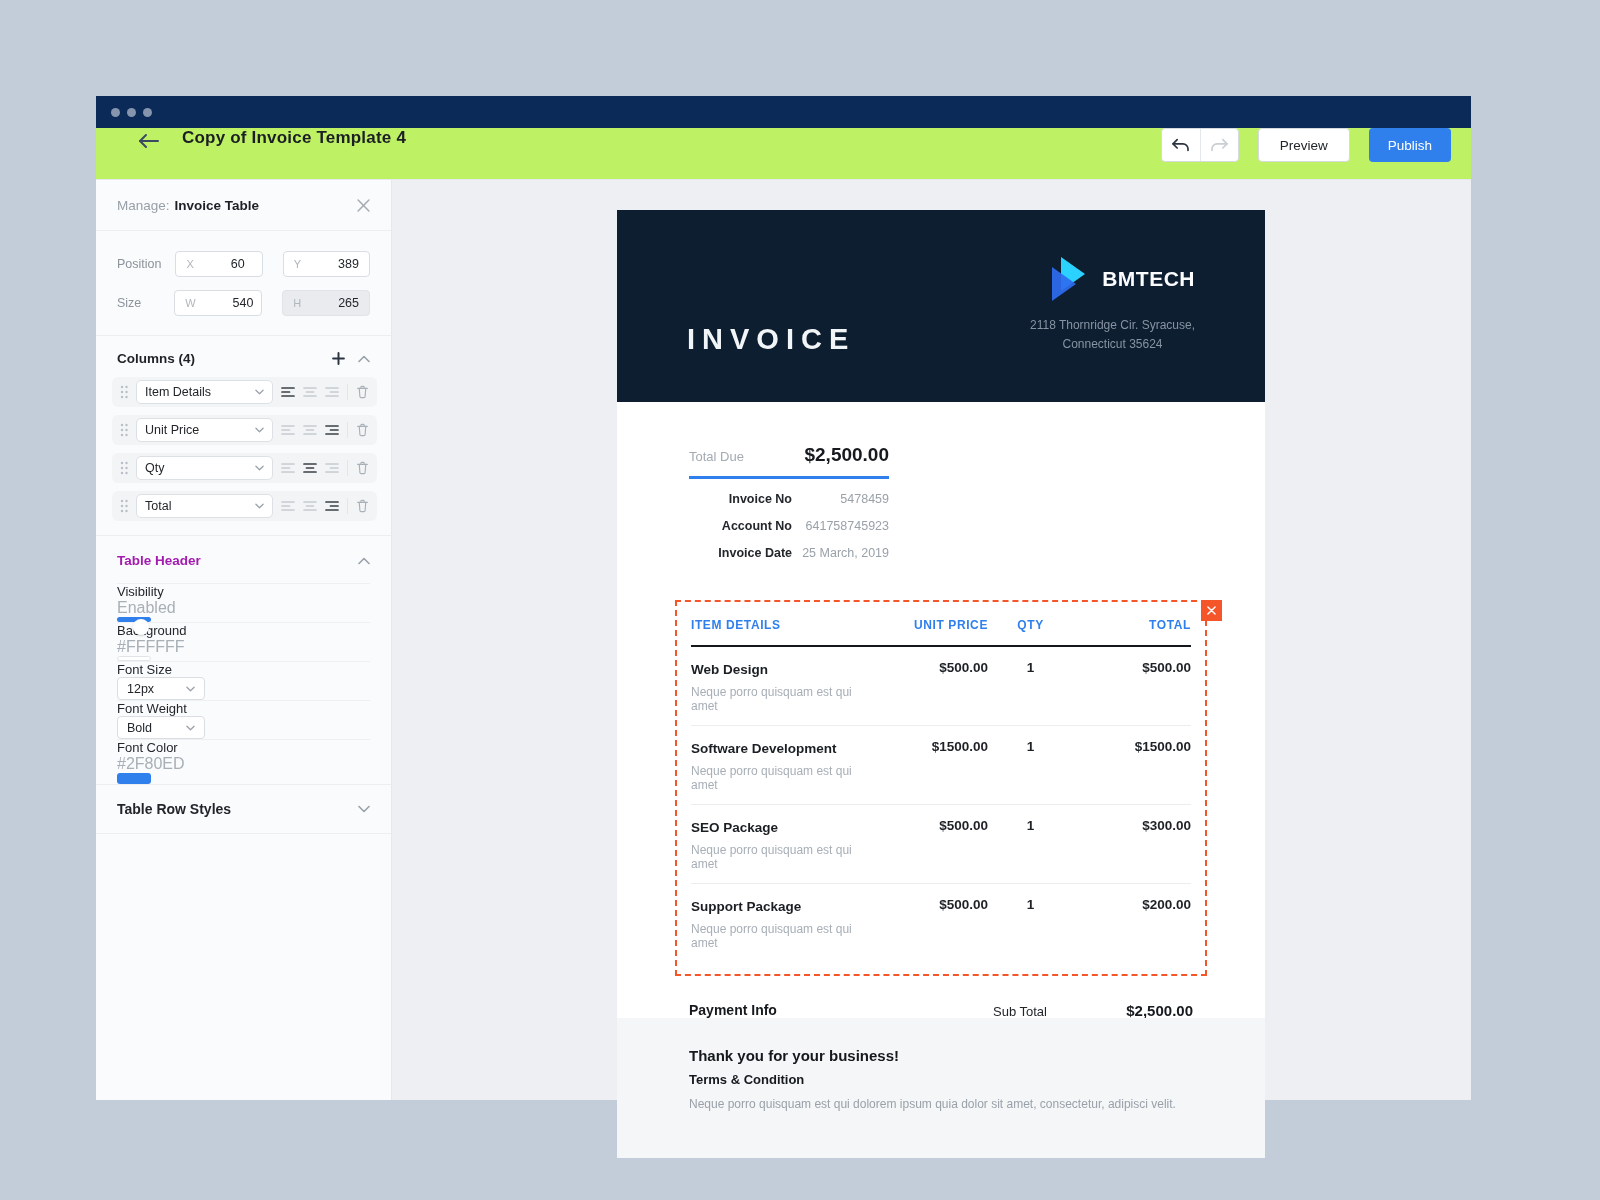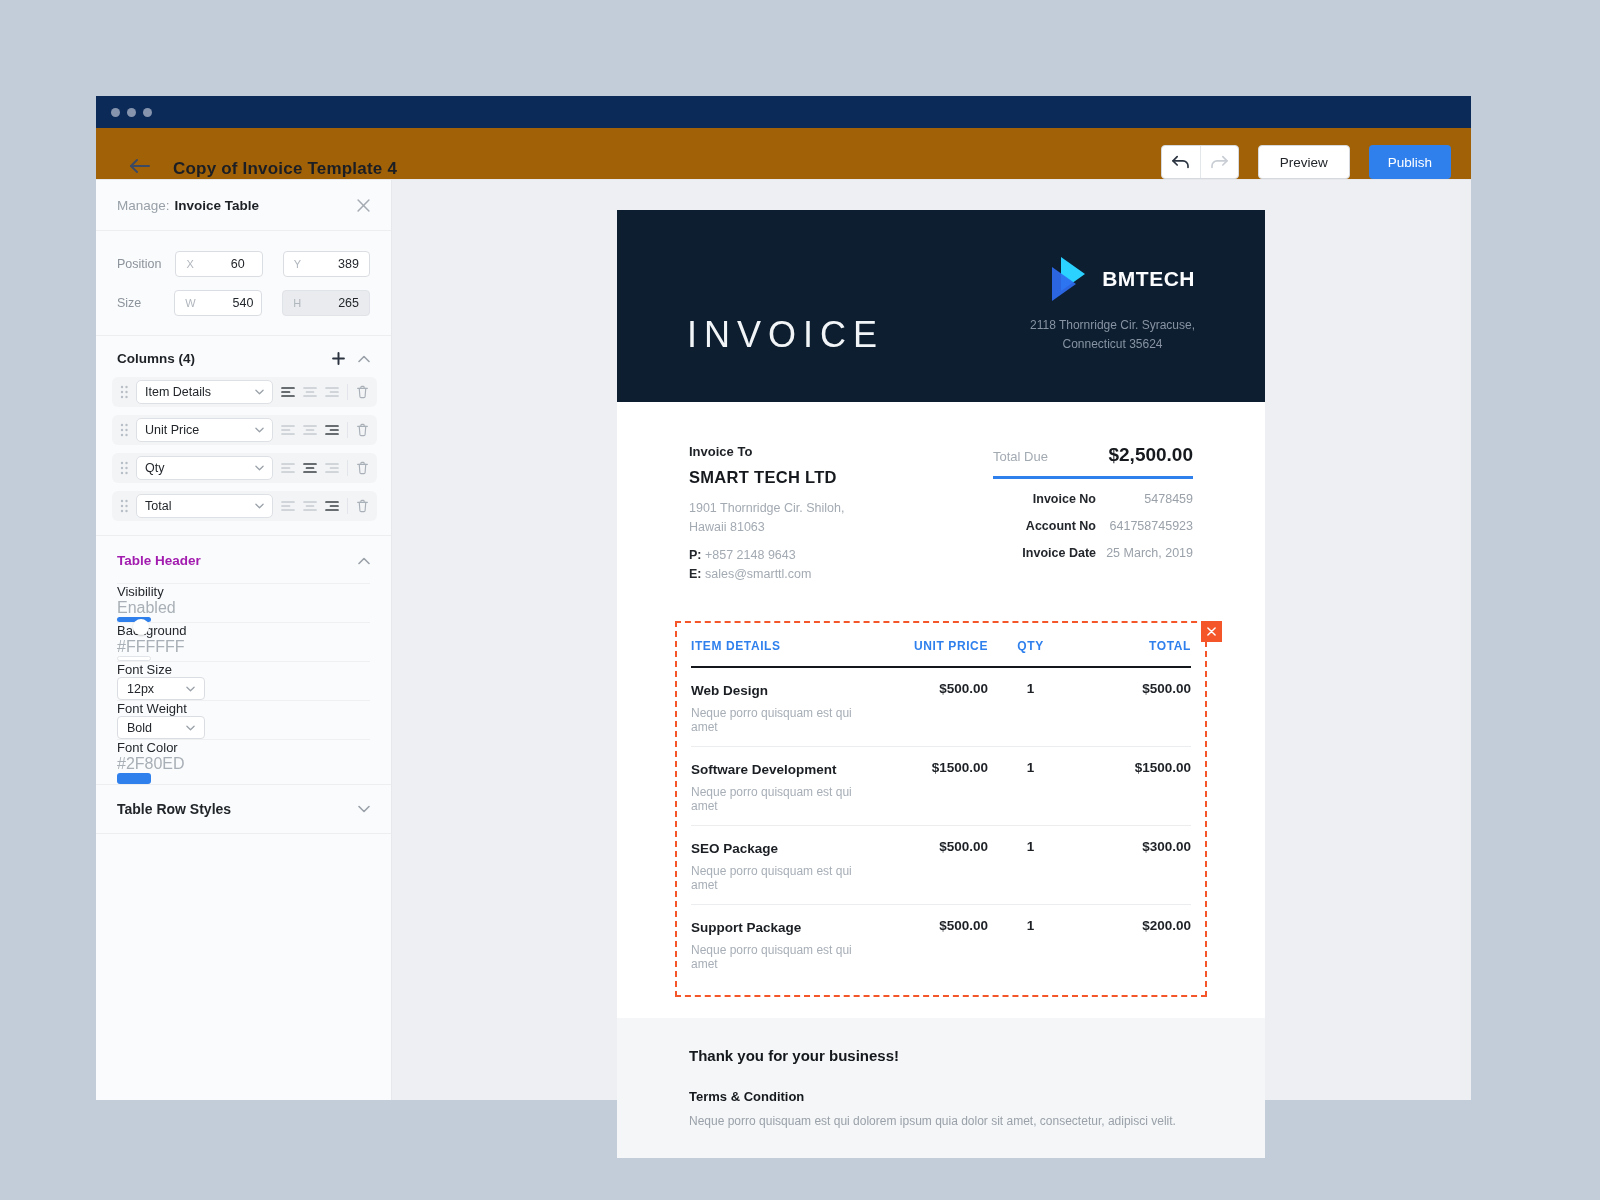--- a/index.html
+++ b/index.html
@@ -4,21 +4,21 @@
 <style>
   * { margin:0; padding:0; box-sizing:border-box; }
   html,body { width:1600px; height:1200px; }
   body { position:relative; background:#C3CCD9; font-family:"Liberation Sans","DejaVu Sans",sans-serif; overflow:hidden; }
 
   
   .window { position:absolute; left:96px; top:96px; width:1375px; height:1004px; background:#EDEFF2; }
   .titlebar { height:32px; background:#0C2A57; display:flex; align-items:center; padding-left:15px; gap:7px; }
   .tb-dot { width:9px; height:9px; border-radius:50%; background:#8694AE; }
 
-  .appheader { height:52px; background:#a16207; border-bottom:1px solid #E6E8EB; display:flex; align-items:flex-end; padding:0 20px 0 31px; }
+  .appheader { height:52px; background:#bef264; border-bottom:1px solid #E6E8EB; display:flex; align-items:flex-start; padding:0 20px 0 40px; }
   .back-btn { width:26px; height:26px; display:flex; align-items:center; justify-content:center; cursor:pointer; color:#3C4963; }
   .doc-title { font-size:17px; font-weight:bold; color:#1B1E24; margin-left:20px; letter-spacing:.2px; }
   .header-actions { margin-left:auto; display:flex; align-items:center; gap:19px; }
   .undo-group { display:flex; border:1px solid #D6DADF; border-radius:4px; height:34px; background:#fff; overflow:hidden; }
   .u-btn { width:38px; display:flex; align-items:center; justify-content:center; }
   .u-btn + .u-btn { border-left:1px solid #E4E7EA; }
   .u-btn.enabled { color:#2B3440; }
   .u-btn.disabled { color:#C9CED4; }
   .btn-preview { height:34px; padding:0 21px; background:#fff; border:1px solid #D6DADF; border-radius:4px; font-size:13.5px; color:#22262A; display:flex; align-items:center; }
   .btn-publish { height:34px; padding:0 19px; background:#2F80ED; border-radius:4px; font-size:13.5px; color:#fff; display:flex; align-items:center; }
@@ -80,21 +80,21 @@
 
   .collapse-row { border-top:1px solid #ECEEF0; height:49px; display:flex; align-items:center; padding:0 21px; }
   .collapse-title { font-size:14px; font-weight:bold; color:#22262A; }
   .collapse-row .sect-chev { margin-left:auto; }
 
   .canvas { flex:1; }
 
   
   .sheet { position:absolute; left:617px; top:210px; width:648px; height:948px; background:#fff; z-index:3; }
   .sheet-head { height:192px; background:#0D1E30; position:relative; }
-  .inv-word { position:absolute; left:70px; bottom:46px; font-size:36px; font-weight:400; color:#F2F5F7; letter-spacing:7px; }
+  .inv-word { position:absolute; left:70px; bottom:46px; font-size:29px; font-weight:700; color:#F2F5F7; letter-spacing:7px; }
   .brand { position:absolute; top:47px; right:70px; text-align:center; }
   .brand-top { display:flex; align-items:center; justify-content:flex-end; gap:10px; }
   .brand-name { font-size:21px; font-weight:bold; color:#FBFCFD; letter-spacing:.5px; }
   .brand-addr { margin-top:15px; font-size:12px; color:#8793A2; line-height:1.55; }
 
   .sheet-body { padding:42px 72px 0; }
   .meta { display:flex; justify-content:space-between; }
   .m-lbl { font-size:13px; font-weight:bold; color:#1D2126; }
   .client-name { font-size:16.5px; font-weight:bold; color:#16191D; margin-top:9px; letter-spacing:.3px; }
   .client-addr { margin-top:12px; font-size:12.5px; color:#A3AAB2; line-height:1.55; }
@@ -130,21 +130,21 @@
   .pay-right { width:200px; }
   .s-row { display:flex; justify-content:space-between; align-items:baseline; margin-bottom:13px; }
   .s-label { font-size:13px; color:#22262A; }
   .s-value { font-size:15px; font-weight:bold; color:#16191D; }
   .blue-line { border-top:3px solid #2F80ED; margin:2px 0 13px; }
   .g-label { font-size:13.5px; font-weight:bold; color:#16191D; }
   .g-value { font-size:17px; font-weight:bold; color:#16191D; }
 
   .sheet-foot { position:absolute; left:0; right:0; bottom:0; height:140px; background:#F4F6F8; padding:29px 72px 0; }
   .f-thanks { font-size:15px; font-weight:bold; color:#15181C; }
-  .f-terms-t { font-size:13px; font-weight:bold; color:#15181C; margin-top:25px; }
+  .f-terms-t { font-size:13px; font-weight:bold; color:#15181C; margin-top:8px; }
   .f-terms { font-size:12px; color:#9AA1A9; margin-top:10px; }
 </style>
 </head>
 <body>
 
 <div class="window">
 
   <div class="titlebar">
     <span class="tb-dot"></span>
     <span class="tb-dot"></span>
@@ -528,30 +528,20 @@
       <div class="brand-addr">
         <div>2118 Thornridge Cir. Syracuse,</div>
         <div>Connecticut 35624</div>
       </div>
     </div>
   </div>
 
   <div class="sheet-body">
 
     <div class="meta">
-      <div class="m-left">
-        <div class="m-lbl">Invoice To</div>
-        <div class="client-name">SMART TECH LTD</div>
-        <div class="client-addr">
-          <div>1901 Thornridge Cir. Shiloh,</div>
-          <div>Hawaii 81063</div>
-        </div>
-        <div class="pe-line"><span class="pe-k">P:</span> <span>+857 2148 9643</span></div>
-        <div class="pe-line" style="margin-top:5px;"><span class="pe-k">E:</span> <span>sales@smarttl.com</span></div>
-      </div>
       <div class="m-right">
         <div class="td-row">
           <span class="td-label">Total Due</span>
           <span class="td-value">$2,500.00</span>
         </div>
         <div class="mr-row">
           <span class="mr-label">Invoice No</span>
           <span class="mr-value">5478459</span>
         </div>
         <div class="mr-row">

